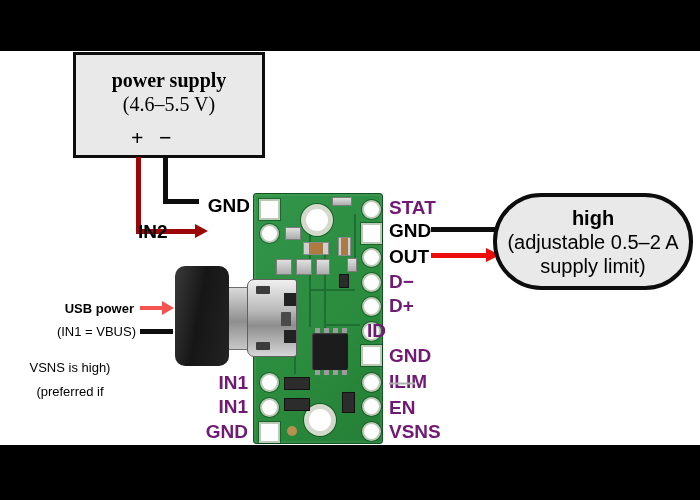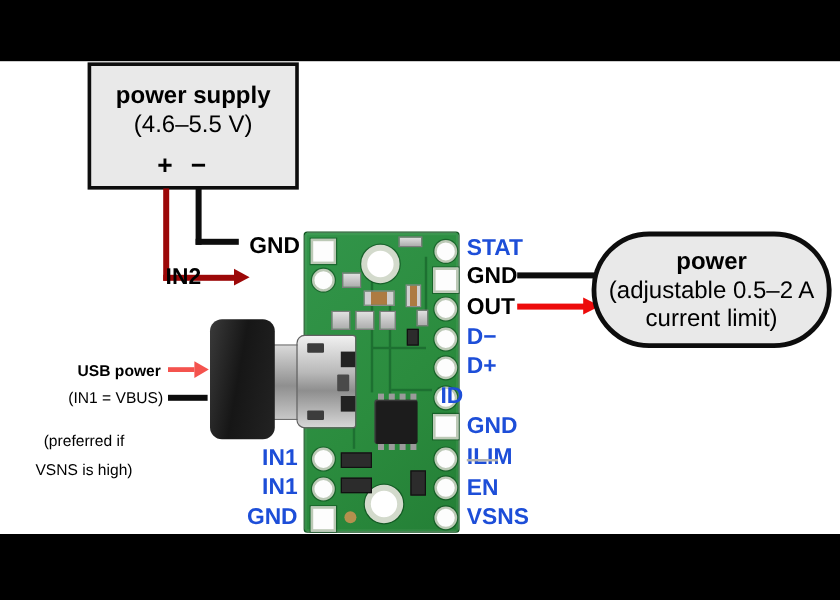--- a/index.html
+++ b/index.html
@@ -65,65 +65,65 @@
     background:linear-gradient(180deg,#f0f0f0 0%,#b9b9b9 40%,#8e8e8e 60%,#d6d6d6 100%);
     border:1px solid #606060;box-sizing:border-box;
   }
   .usb-slot{position:absolute;background:#3c3c3c;border-radius:1px;}
   .usb-tab{position:absolute;background:#222;}
   
   .pinlabel{
     position:absolute;font-size:19px;font-weight:700;line-height:19px;white-space:nowrap;
     transform:translateY(-50%);
   }
-  .gray{color:#1d4ed8;}
+  .gray{color:#701a75;}
   .dark{color:#000;}
   .note{position:absolute;font-size:13px;line-height:24px;}
   .bold{font-weight:700;}
   .overline-wrap{border-top:2px solid #b1b1b1;padding-top:12px;text-align:center;}
 </style>
 </head>
 <body>
 
 <div class="stage">
 
   <div class="band" style="top:0;height:51px;"></div>
   <div class="band" style="top:445px;height:55px;"></div>
 
-  <div class="schembox" style="left:73px;top:52px;width:176px;height:106px;">
+  <div class="schembox" style="left:73px;top:52px;width:192px;height:106px;font-family:Liberation Serif, serif;">
     <div class="ps-title">power supply</div>
     <div class="ps-range">(4.6–5.5 V)</div>
     <span class="ps-term" style="left:55px;bottom:4px;">+</span>
     <span class="ps-term" style="left:83px;bottom:4px;">−</span>
   </div>
 
   <div class="wire" style="left:136px;top:157px;width:5px;height:77px;background:#9c0808;"></div>
   <div class="wire" style="left:136px;top:229px;width:61px;height:5px;background:#9c0808;"></div>
   <div class="arrowhead" style="left:195px;top:224px;border-top:7px solid transparent;border-bottom:7px solid transparent;border-left:13px solid #9c0808;"></div>
   <div class="wire" style="left:163px;top:157px;width:5px;height:47px;background:#0d0d0d;"></div>
   <div class="wire" style="left:163px;top:199px;width:36px;height:5px;background:#0d0d0d;"></div>
 
   <div class="wire" style="left:431px;top:227px;width:66px;height:5px;background:#0d0d0d;"></div>
   <div class="wire" style="left:431px;top:253px;width:56px;height:5px;background:#ed0b0b;"></div>
   <div class="arrowhead" style="left:486px;top:248px;border-top:7px solid transparent;border-bottom:7px solid transparent;border-left:14px solid #ed0b0b;"></div>
 
   <div class="loadbox" style="left:493px;top:193px;width:200px;height:97px;">
-    <div class="load-title">power</div>
+    <div class="load-title">high</div>
     <div class="load-line">(adjustable 0.5–2 A</div>
-    <div class="load-line">current limit)</div>
+    <div class="load-line">supply limit)</div>
   </div>
 
   <div class="note bold" style="left:0;top:297px;width:134px;text-align:right;">USB power</div>
   <div class="wire" style="left:140px;top:306px;width:22px;height:4px;background:#f4534e;"></div>
   <div class="arrowhead" style="left:162px;top:301px;border-top:7px solid transparent;border-bottom:7px solid transparent;border-left:12px solid #f4534e;"></div>
   <div class="note" style="left:0;top:320px;width:136px;text-align:right;">(IN1 = VBUS)</div>
   <div class="wire" style="left:140px;top:329px;width:33px;height:5px;background:#0d0d0d;"></div>
   <div class="note" style="left:0;top:356px;width:140px;text-align:center;">
+    <div>VSNS is high)</div>
     <div>(preferred if</div>
-    <div>VSNS is high)</div>
   </div>
 
   <div class="pcb">
 
     <div class="trace" style="left:55px;top:30px;width:2px;height:103px;"></div>
     <div class="trace" style="left:70px;top:55px;width:2px;height:80px;"></div>
     <div class="trace" style="left:56px;top:95px;width:45px;height:2px;"></div>
     <div class="trace" style="left:100px;top:20px;width:2px;height:46px;"></div>
     <div class="trace" style="left:40px;top:140px;width:2px;height:40px;"></div>
     <div class="trace" style="left:72px;top:130px;width:34px;height:2px;"></div>

